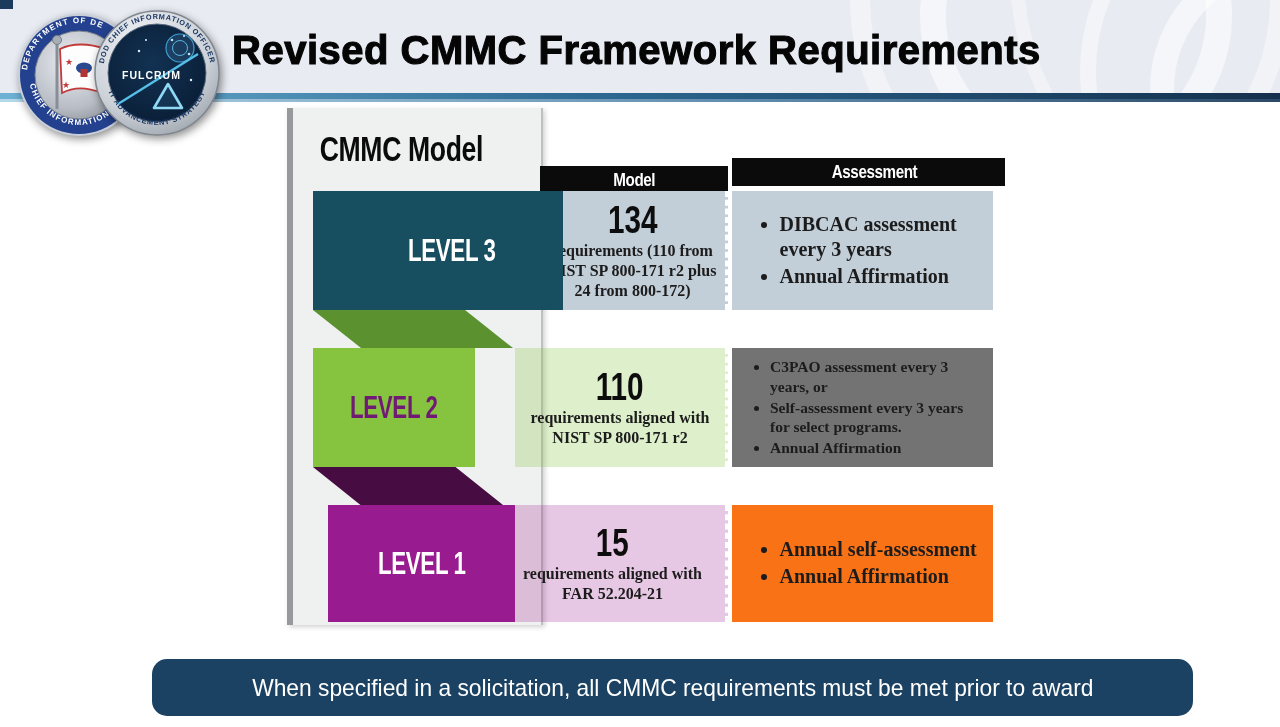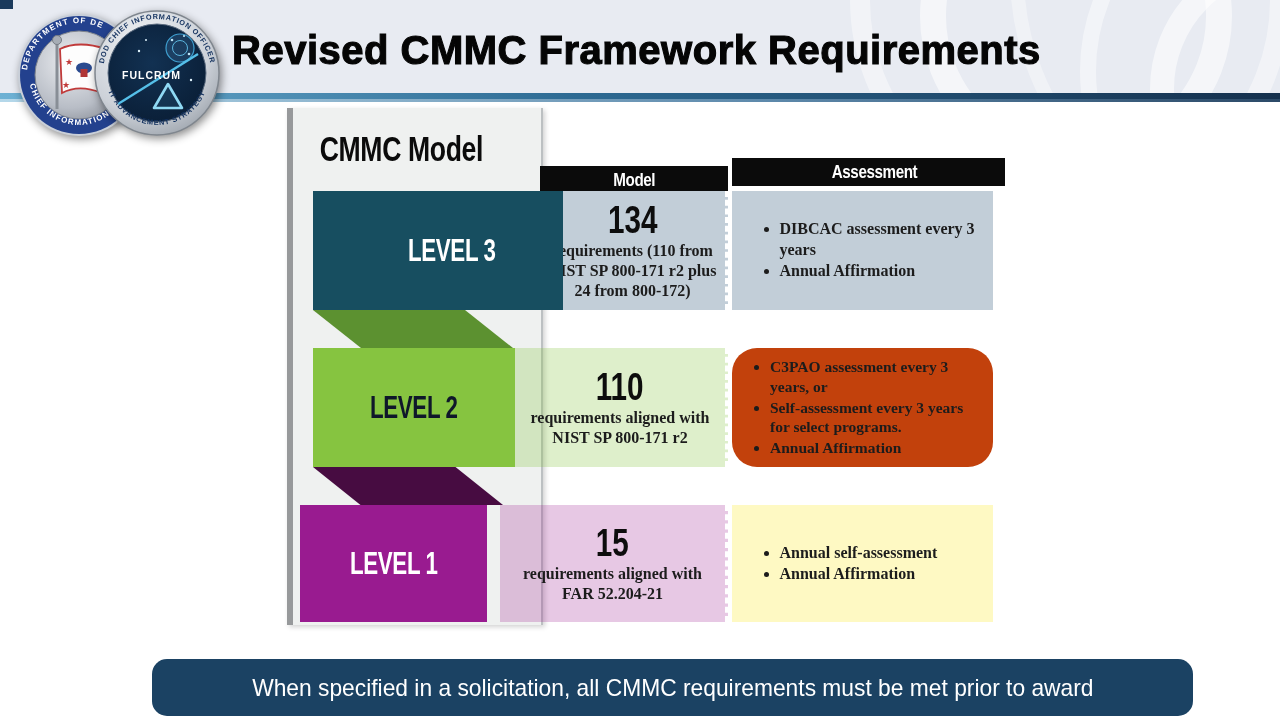--- a/index.html
+++ b/index.html
@@ -40,45 +40,45 @@
 
   .col-head{position:absolute;top:158px;height:28px;background:#0b0b0b;color:#fff;display:flex;
             align-items:center;justify-content:center;z-index:3;}
   .col-head .cond{font-size:19px;transform:scaleX(.8);}
   .col-head-model{left:540px;width:188px;margin-top:8px;}
   .col-head-assess{left:732px;width:261px;padding-left:12px;}
 
   .level-box{position:absolute;display:flex;align-items:center;justify-content:center;z-index:4;}
   .level-box .cond{font-size:31px;transform:scaleX(.72);}
   .lv3{left:313px;top:191px;width:222px;height:119px;background:#174e60;color:#ffffff;padding-left:28px;}
-  .lv2{left:313px;top:348px;width:202px;height:119px;background:#86c440;color:#0f172a;}
-  .lv1{left:300px;top:505px;width:187px;height:117px;background:#991b90;color:#ffffff;}
+  .lv2{left:313px;top:348px;width:162px;height:119px;background:#86c440;color:#701a75;}
+  .lv1{left:328px;top:505px;width:187px;height:117px;background:#991b90;color:#ffffff;}
 
   .ribbon{position:absolute;z-index:2;}
   .ribbon-green{left:313px;top:310px;width:200px;height:38px;background:#5c9130;
                 clip-path:polygon(0 0,76% 0,100% 100%,24% 100%);}
   .ribbon-purple{left:313px;top:467px;width:190px;height:38px;background:#470c41;
                  clip-path:polygon(0 0,75% 0,100% 100%,25% 100%);}
 
   .cell{position:absolute;z-index:3;display:flex;flex-direction:column;align-items:center;
         justify-content:center;text-align:center;font-family:"Liberation Serif",serif;
         font-weight:700;color:#1c1c1c;}
   .model-cell{border-right:3px dashed #ffffff;}
   .m3{left:540px;top:191px;width:185px;height:119px;background:#c2ced8;}
   .m2{left:515px;top:348px;width:210px;height:119px;background:rgba(134,196,64,.27);}
   .m1{left:500px;top:505px;width:225px;height:117px;background:rgba(153,27,144,.24);}
   .a3{left:732px;top:191px;width:261px;height:119px;background:#c2ced8;}
-  .a2{left:732px;top:348px;width:261px;height:119px;background:#c2410c;border-radius:25px;}
-  .a1{left:732px;top:505px;width:261px;height:117px;background:#fef9c3;}
+  .a2{left:732px;top:348px;width:261px;height:119px;background:#737373;}
+  .a1{left:732px;top:505px;width:261px;height:117px;background:#f97316;}
 
   .big-num{font-family:"Liberation Sans",sans-serif;font-weight:700;font-size:38px;color:#0d0d0d;
            transform:scaleX(.78);line-height:1;margin-bottom:2px;}
   .model-text{font-size:16px;line-height:1.25;width:92%;}
 
-  .assess-list{margin:0;padding-left:34px;text-align:left;font-size:16px;line-height:1.28;width:200px;}
+  .assess-list{margin:0;padding-left:34px;text-align:left;font-size:20px;line-height:1.28;width:200px;}
   .assess-list li{margin:1px 0;}
   .a2 .assess-list{font-size:15.5px;width:215px;padding-left:30px;}
 
   
   .banner{position:absolute;left:152px;top:659px;width:1041px;height:57px;background:#1b4263;
           border-radius:15px;display:flex;align-items:center;justify-content:center;z-index:5;}
   .banner-text{color:#ffffff;font-size:24px;transform:scaleX(.95);white-space:nowrap;}
 
   .arc-text{font-family:"Liberation Sans",sans-serif;font-weight:700;}
 </style>

